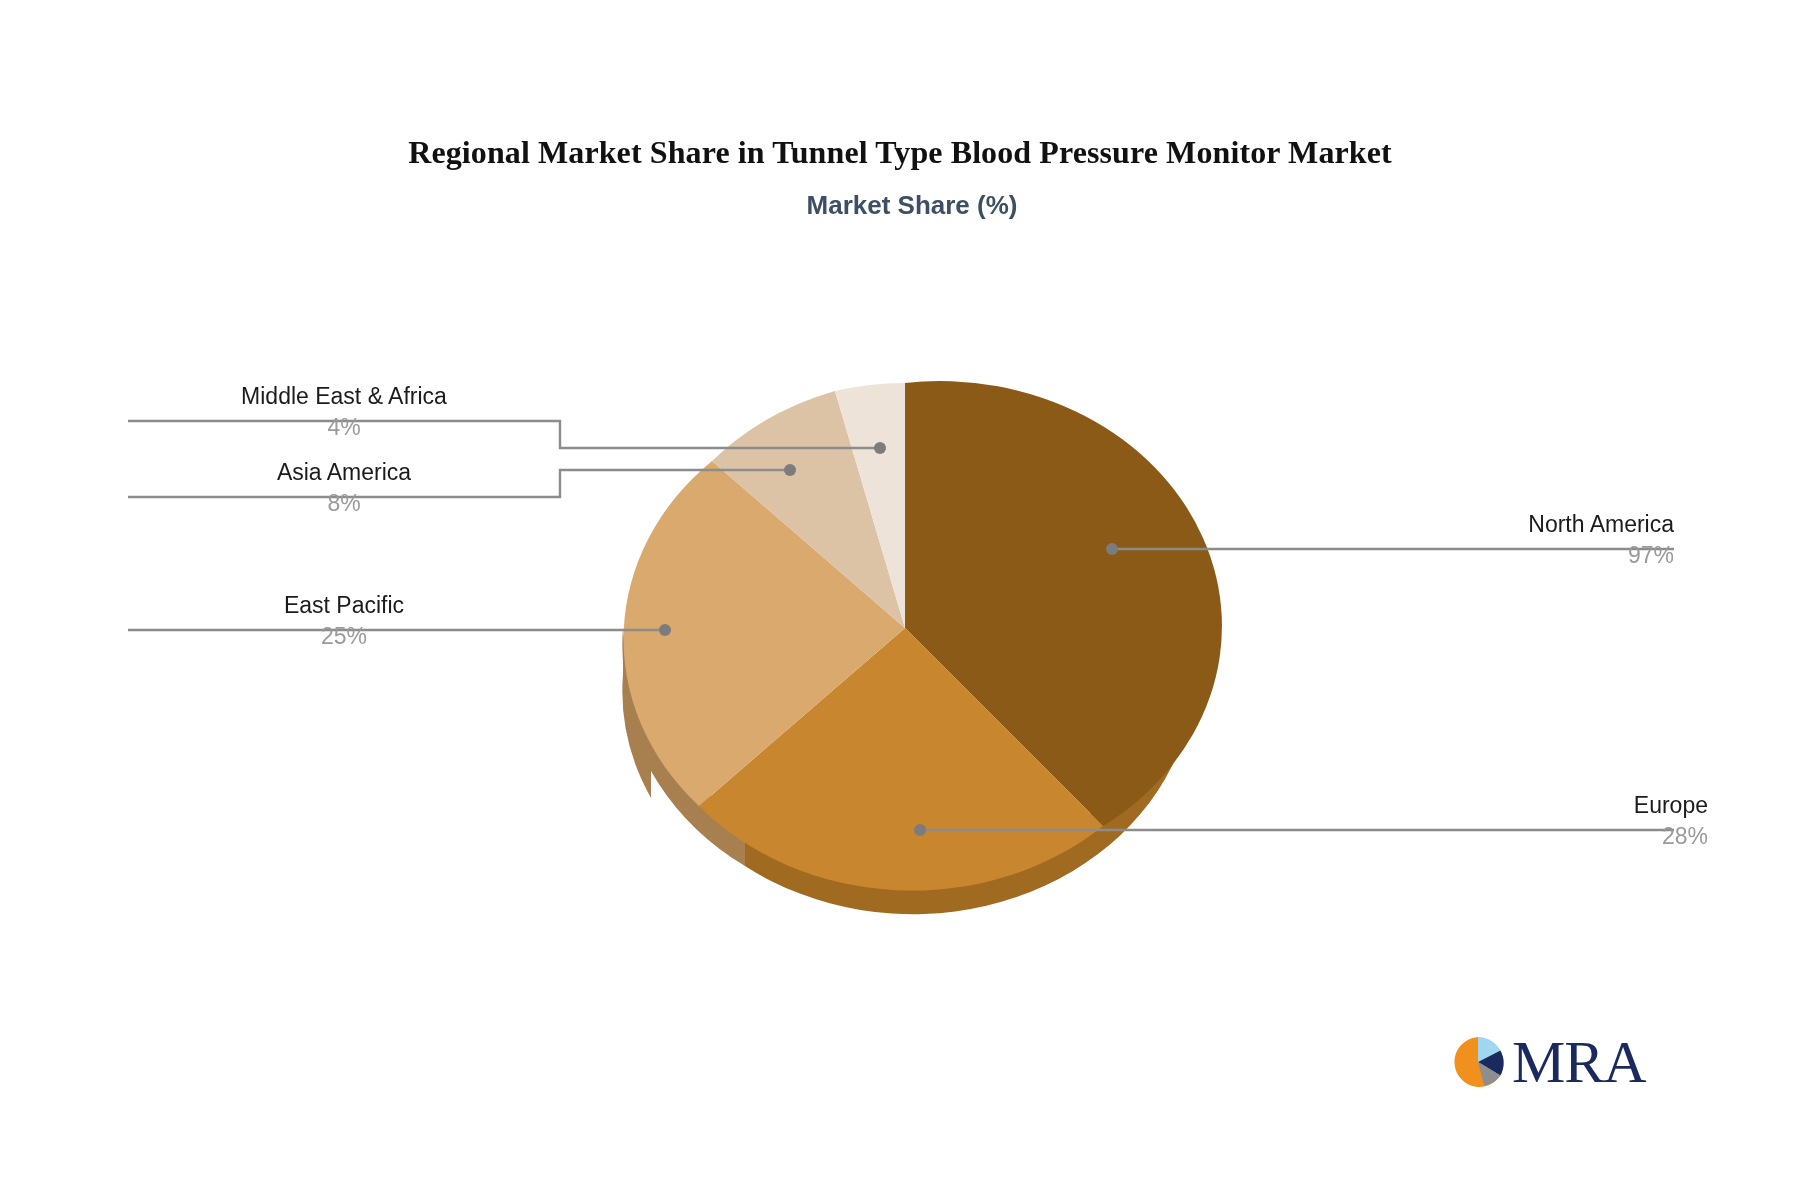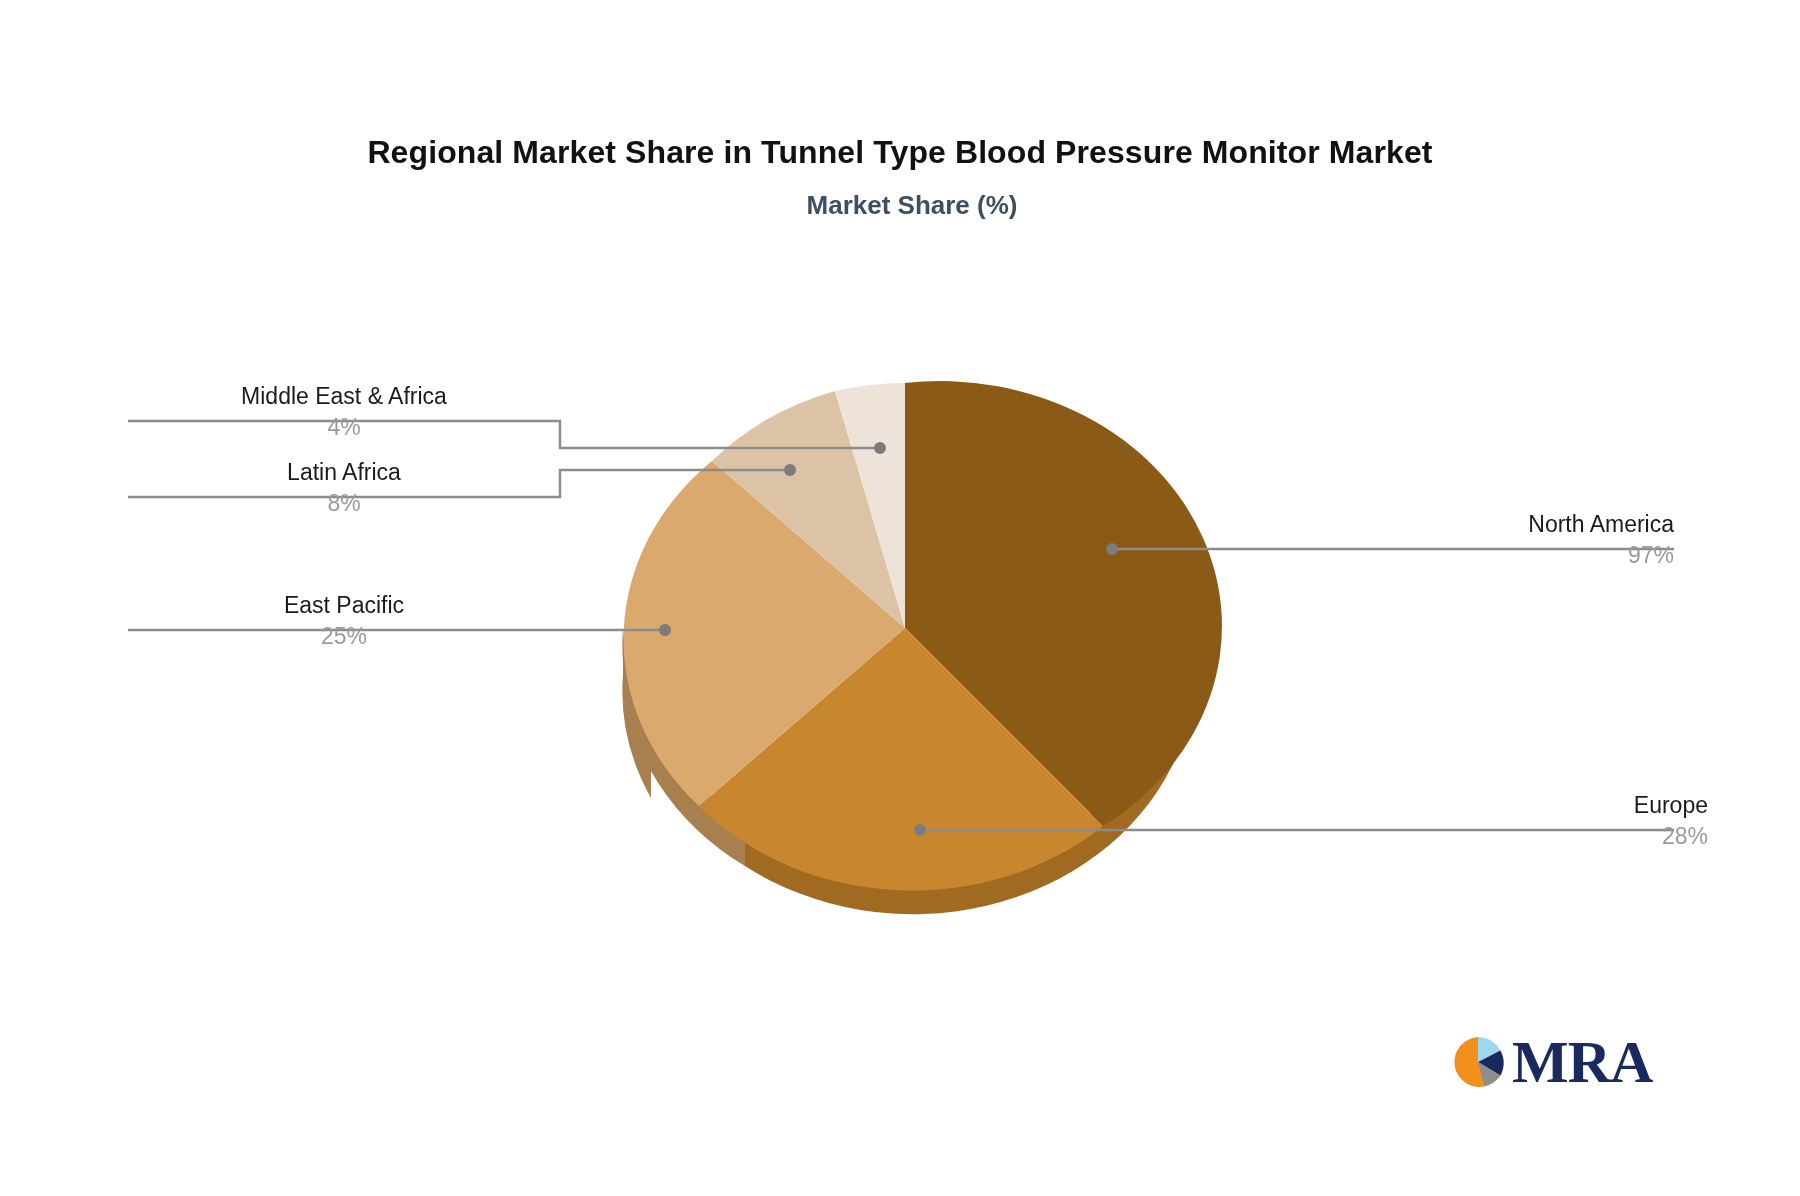--- a/index.html
+++ b/index.html
@@ -7,41 +7,41 @@
     width:1800px;height:1196px;
     background:#ffffff;
     font-family:"Liberation Sans", sans-serif;
     overflow:hidden;
     position:relative;
   }
   #stage{position:absolute;inset:0;}
 
   .title{
     position:absolute;left:0;top:134px;width:1800px;text-align:center;
-    font-size:32px;font-weight:bold;color:#111111;letter-spacing:.1px;
+    font-size:32px;font-weight:bold;color:#111111;letter-spacing:.1px;font-family:Liberation Serif, serif;
   }
   .subtitle{
     position:absolute;left:12px;top:190px;width:1800px;text-align:center;
     font-size:26px;font-weight:bold;color:#3d4f63;
   }
 
   svg.canvas{position:absolute;left:0;top:0;width:1800px;height:1196px;}
 
   .lbl{position:absolute;white-space:nowrap;}
   .lbl .name{font-size:23px;color:#1b1b1b;line-height:30px;}
   .lbl .val{font-size:23px;color:#9a9a9a;line-height:32px;}
   .lbl.left .name,.lbl.left .val{text-align:center;}
   .lbl.right .name,.lbl.right .val{text-align:right;}
 
   
   .logo{position:absolute;left:1452px;top:1036px;display:flex;align-items:center;gap:8px;}
   .logo .mark{width:52px;height:52px;position:relative;}
   .logo .word{
     font-family:"Liberation Serif", serif;
-    font-size:60px;font-weight:bold;color:#1b2a5e;letter-spacing:-1px;line-height:52px;
+    font-size:60px;font-weight:normal;color:#1b2a5e;letter-spacing:-1px;line-height:52px;
   }
 </style>
 </head>
 <body>
 
 <div id="stage">
 
   <div class="title">Regional Market Share in Tunnel Type Blood Pressure Monitor Market</div>
   <div class="subtitle">Market Share (%)</div>
 
@@ -94,21 +94,21 @@
       <circle cx="880" cy="448" r="6"></circle>
     </g>
   </svg>
 
   <div class="lbl left" style="left:128px; top:381px; width:432px;">
     <div class="name">Middle East &amp; Africa</div>
     <div class="val">4%</div>
   </div>
 
   <div class="lbl left" style="left:128px; top:457px; width:432px;">
-    <div class="name">Latin Africa</div>
+    <div class="name">Asia America</div>
     <div class="val">8%</div>
   </div>
 
   <div class="lbl left" style="left:128px; top:590px; width:432px;">
     <div class="name">East Pacific</div>
     <div class="val">25%</div>
   </div>
 
   <div class="lbl right" style="left:1242px; top:509px; width:432px;">
     <div class="name">North America</div>

